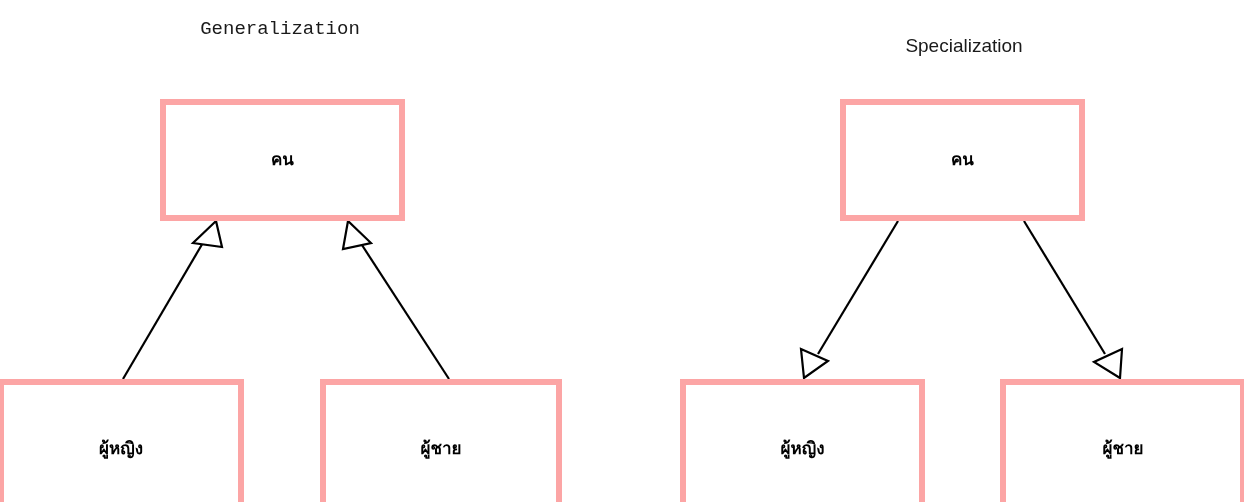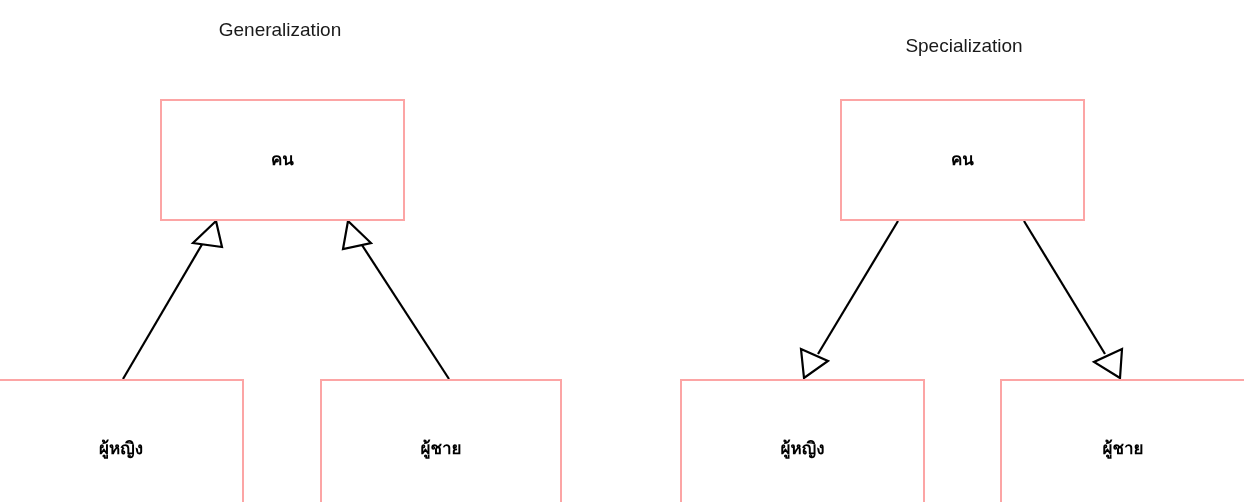--- a/index.html
+++ b/index.html
@@ -28,31 +28,32 @@
     font-weight: 400;
     color: #1a1a1a;
     text-align: center;
     white-space: nowrap;
     line-height: 1;
   }
   #title-generalization {
     left: 180px;
     top: 20px;
     width: 200px;
+    font-family: Liberation Mono, monospace;
   }
   #title-specialization {
     left: 864px;
     top: 36px;
     width: 200px;
   }
   .uml-box {
     position: absolute;
     box-sizing: border-box;
     background: #ffffff;
-    border: 2px solid #fca5a5;
+    border: 6px solid #fca5a5;
     display: flex;
     align-items: center;
     justify-content: center;
   }
   .uml-box-label {
     font-family: "Liberation Sans", "DejaVu Sans", sans-serif;
     font-size: 17px;
     font-weight: bold;
     color: #000000;
     text-align: center;

